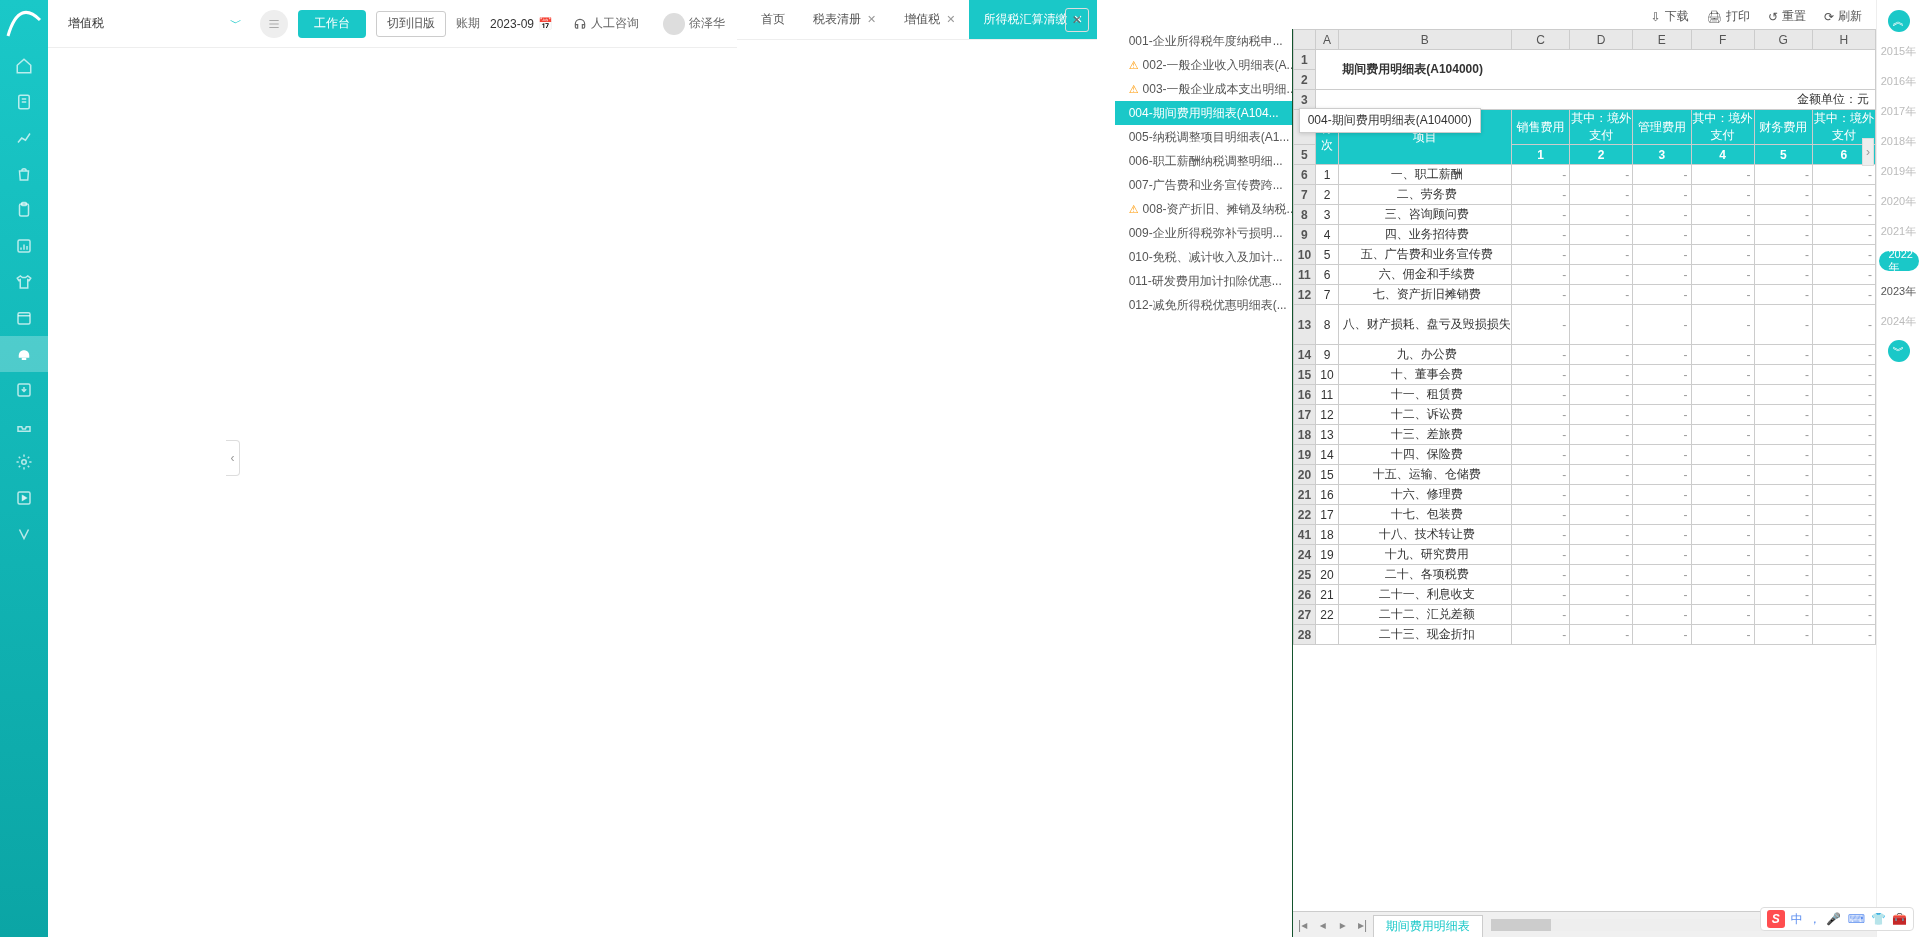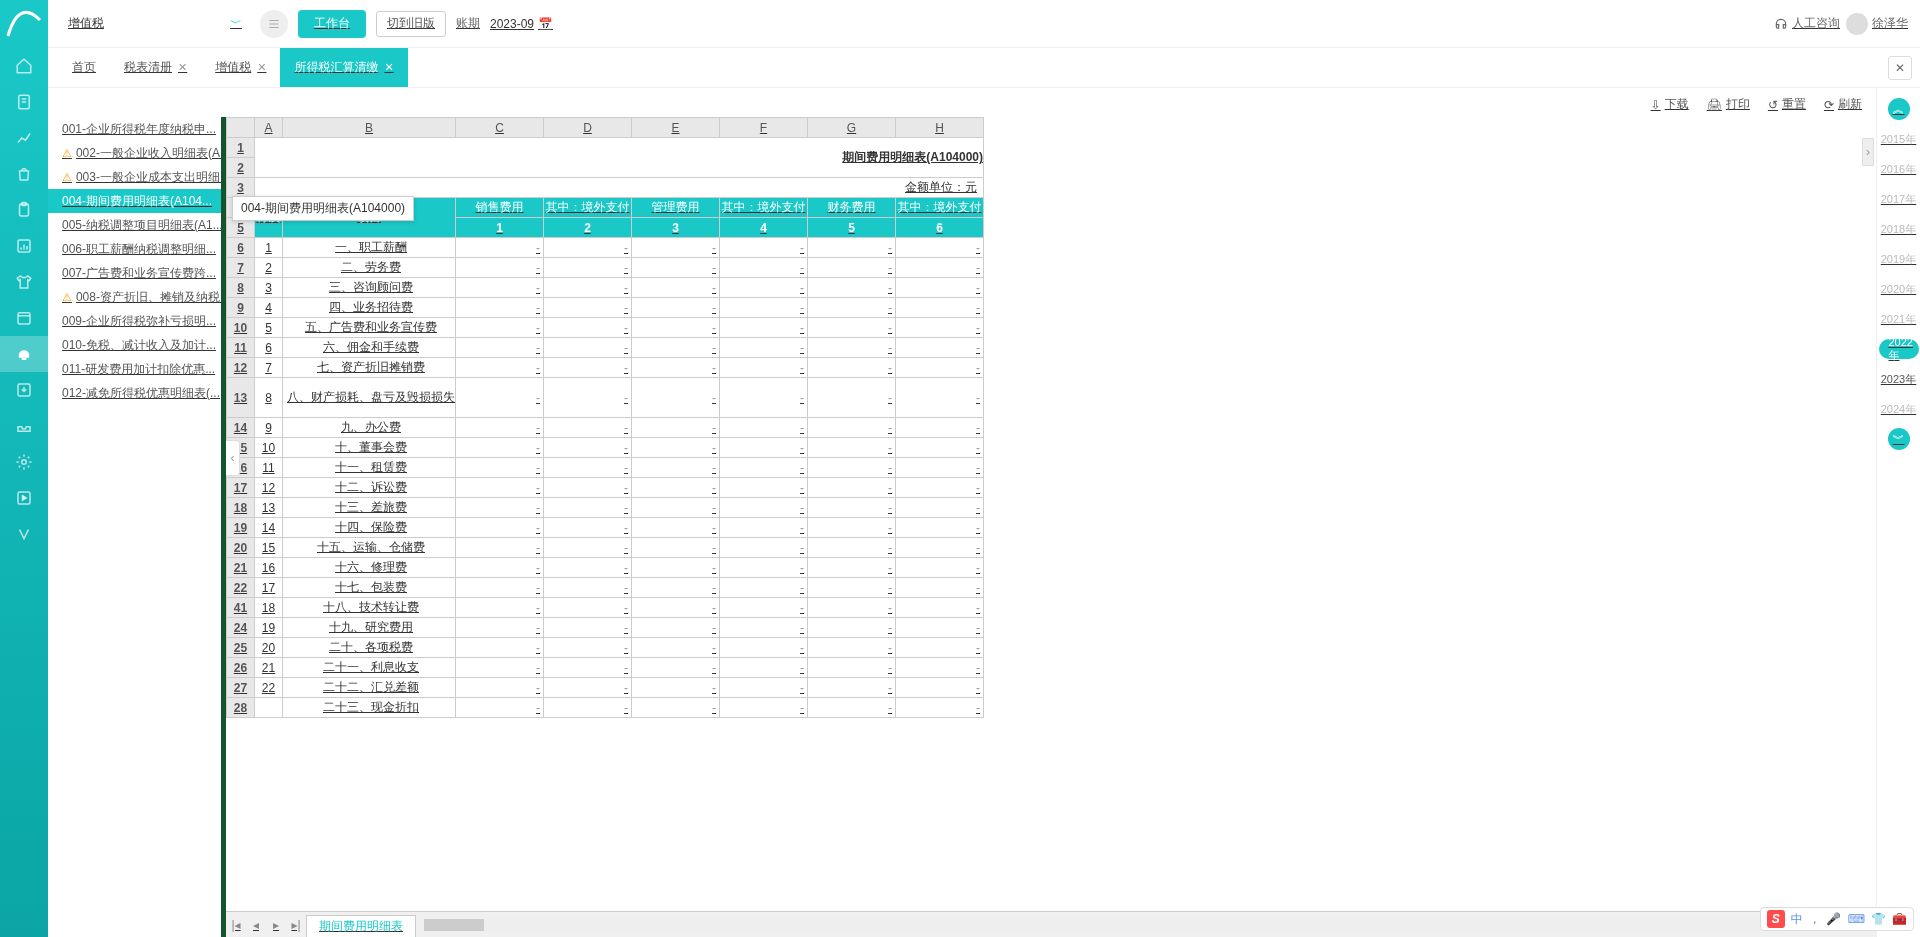--- a/index.html
+++ b/index.html
@@ -5,69 +5,69 @@
 * { margin: 0; padding: 0; box-sizing: border-box; }
 body { font-family: "Microsoft YaHei", Arial, sans-serif; font-size: 12px; color: #333; background: #f5f5f5; overflow: hidden; }
 .app { display: flex; height: 100vh; width: 100vw; }
 
 .left-rail { width: 48px; background: linear-gradient(180deg, #1ac8c8 0%, #0ba5a5 100%); display: flex; flex-direction: column; align-items: center; padding-top: 0; }
 .left-rail .logo { width: 48px; height: 48px; display:flex; align-items:center; justify-content:center; color:#fff; font-size:22px; }
 .left-rail .rail-icon { width: 48px; height: 36px; display:flex; align-items:center; justify-content:center; color: rgba(255,255,255,0.7); cursor:pointer; }
 .left-rail .rail-icon.active { background: rgba(255,255,255,0.25); color:#fff; }
 .left-rail .rail-icon svg { width:18px; height:18px; }
 
-.main { flex:1; display:flex; flex-direction:column; background:#fff; min-width:0;text-decoration:underline; }
+.main { flex:1; display:flex; flex-direction:row; background:#fff; min-width:0; }
 
 .topbar { height:48px; display:flex; align-items:center; padding: 0 12px; border-bottom:1px solid #eee; gap:10px; }
 .company-select { width:190px; height:30px; display:flex; align-items:center; padding:0 8px; justify-content:space-between; color:#333; cursor:pointer; }
 .chevron { color:#1ac8c8; }
 .circle-btn { width:28px; height:28px; border-radius:50%; background:#eee; display:flex; align-items:center; justify-content:center; color:#aaa; cursor:pointer; }
 .pill-btn { height:28px; padding:0 16px; border-radius:4px; background:#1ac8c8; color:#fff; display:flex; align-items:center; cursor:pointer; }
 .outline-btn { height:26px; padding:0 10px; border:1px solid #ccc; border-radius:3px; display:flex; align-items:center; cursor:pointer; color:#555; }
 .period-label { color:#666; }
 .period-val { color:#333; display:flex; align-items:center; gap:4px; }
 .period-val .cal-icon { color:#1ac8c8; }
 .topbar-spacer { flex:1; }
-.top-right { display:flex; align-items:center; gap:6px; color:#666; }
+.top-right { display:flex; align-items:center; gap:24px; color:#666; }
 .top-right .item { display:flex; align-items:center; gap:4px; cursor:pointer; }
 .avatar { width:22px; height:22px; border-radius:50%; background:#ddd; display:inline-block; }
 
 .tabs { height:40px; display:flex; align-items:stretch; border-bottom:1px solid #eee; padding-left:10px; position:relative; }
 .tab { display:flex; align-items:center; padding:0 14px; gap:6px; color:#555; cursor:pointer; position:relative; }
 .tab .close { color:#999; font-size:11px; }
 .tab.active { background:#1ac8c8; color:#fff; }
 .tab.active .close { color:#fff; }
 .tabs .tabs-close-all { position:absolute; right:8px; top:8px; width:24px; height:24px; border:1px solid #ddd; border-radius:3px; display:flex; align-items:center; justify-content:center; cursor:pointer; color:#666; }
 
 .content { flex:1; display:flex; min-height:0; }
 
 .notice-row { display:flex; padding:8px 14px 4px 14px; align-items:flex-start; gap:20px; }
 .notice { color:#ff3b30; line-height:1.6; flex:0 0 640px; font-size:12px; }
 .toolbar { margin-left:auto; display:flex; align-items:center; gap:18px; color:#555; }
 .toolbar .tbtn { display:flex; align-items:center; gap:4px; cursor:pointer; }
 
 .body-row { flex:1; display:flex; min-height:0; }
 
-.side-list { width:178px; border-right:5px solid #14532d; overflow:hidden; position:relative; }
+.side-list { width:178px; border-right:1px solid #14532d; overflow:hidden; position:relative;margin-left:18px; }
 .side-list .item { height:24px; display:flex; align-items:center; padding:0 8px 0 14px; cursor:pointer; color:#555; white-space:nowrap; overflow:hidden; text-overflow:ellipsis; font-size:12px; gap:4px;}
 .side-list .item .warn { color:#ff9800; font-size:11px; flex-shrink:0; }
 .side-list .item.active { background:#1ac8c8; color:#fff; }
 .side-collapse { position:absolute; left:226px; top:440px; width:14px; height:36px; background:#fff; border:1px solid #ddd; border-left:none; display:flex; align-items:center; justify-content:center; cursor:pointer; color:#999; z-index:5; border-radius:0 4px 4px 0;}
 
 .sheet-wrap { flex:1; display:flex; flex-direction:column; min-width:0; position:relative; }
 .tooltip { position:absolute; left:6px; top:79px; background:#fff; border:1px solid #ccc; padding:3px 8px; font-size:12px; color:#333; box-shadow:0 1px 4px rgba(0,0,0,0.15); z-index:10; white-space:nowrap; }
 
 .sheet-scroll { flex:1; overflow:auto; }
 .sheet { border-collapse:collapse; table-layout:fixed; }
 .sheet th, .sheet td { border:1px solid #ccc; height:20px; font-size:12px; background:#fff; }
 .sheet .corner { background:#e8e8e8; width:28px; }
 .sheet .colhead { background:#e8e8e8; text-align:center; color:#555; font-weight:normal; }
 .sheet .rowhead { background:#e8e8e8; text-align:center; color:#555; width:28px; }
 .colA { width:28px; } .colB { width:118px; } .colC,.colD,.colE,.colF,.colG,.colH { width:88px; }
-.title-cell { text-align:right; font-weight:bold; font-size:15px; height:26px; }
+.title-cell { text-align:left; font-weight:bold; font-size:15px; height:26px;padding-left:26px; }
 .unit-cell { text-align:right; padding-right:6px; font-size:12px; }
 .hdr { background:#1ac8c8 !important; color:#fff; text-align:center; font-size:12px; }
 .hdr-sub { background:#1ac8c8 !important; color:#fff; text-align:center; font-weight:bold; }
 .rnum { text-align:center; }
 .rname { text-align:center; padding-left:4px; white-space:nowrap; overflow:hidden; }
 .val { text-align:right; padding-right:3px; color:#999; font-size:10px; }
 
 .sheet-tabs { height:26px; border-top:1px solid #ccc; display:flex; align-items:center; background:#f0f0f0; }
 .sheet-tabs .nav { width:20px; text-align:center; color:#888; cursor:pointer; }
 .sheet-tabs .stab { padding:0 12px; height:22px; display:flex; align-items:center; border:1px solid #ccc; border-bottom:none; background:#fff; color:#1ac8c8; font-size:12px; cursor:pointer; margin-top:2px; }

